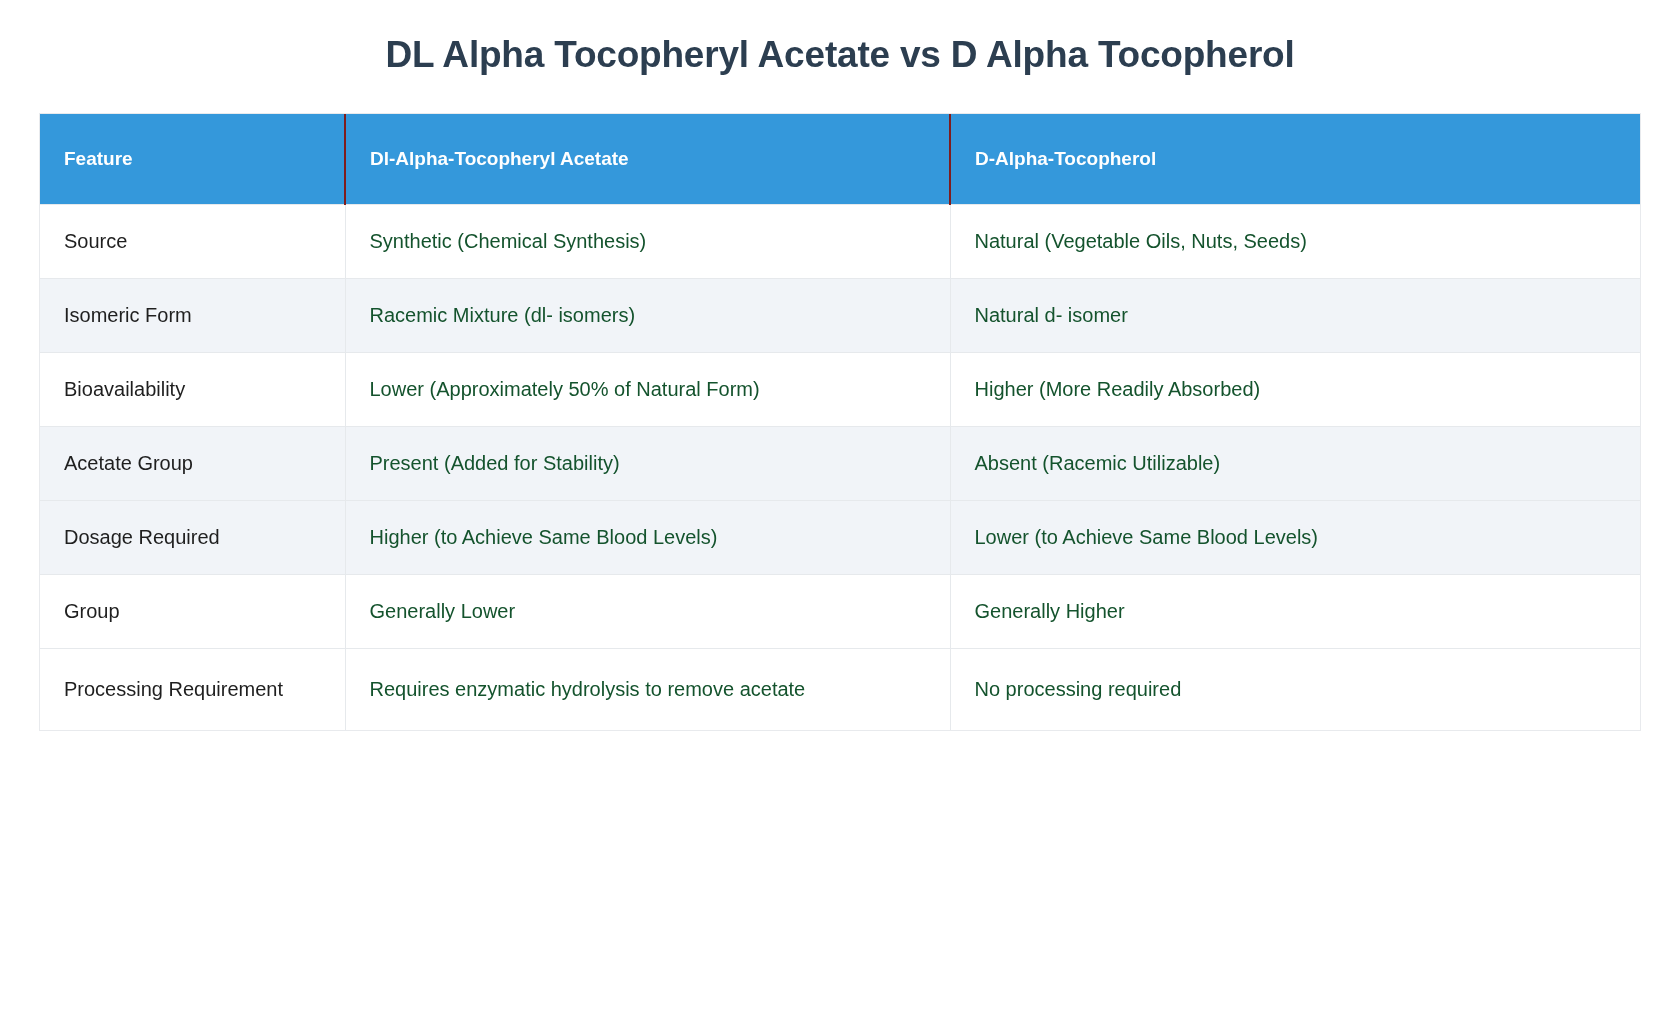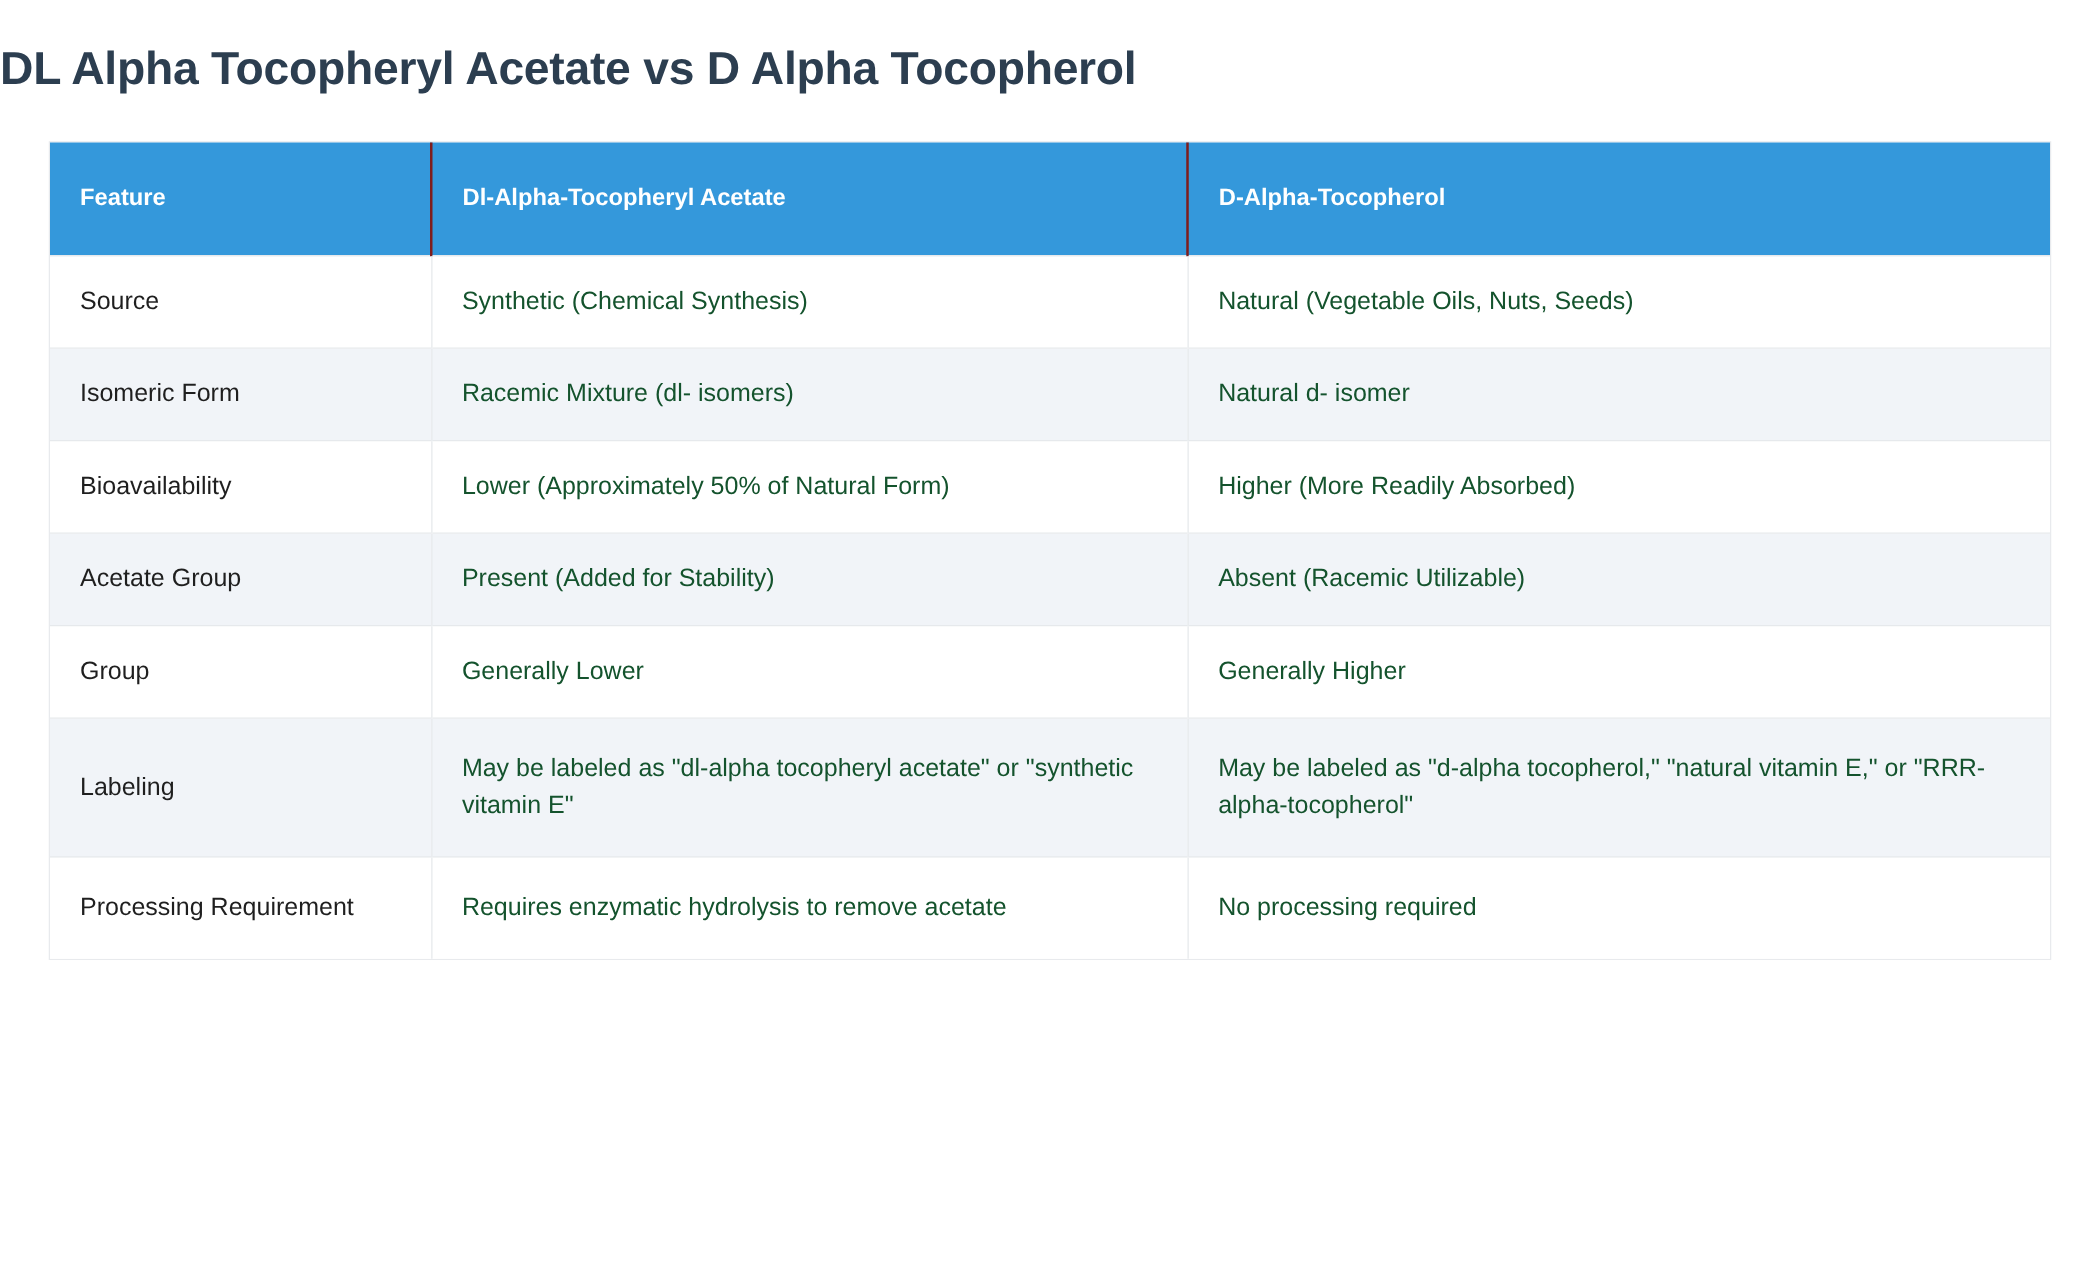--- a/index.html
+++ b/index.html
@@ -14,21 +14,21 @@
     -webkit-font-smoothing: antialiased;
   }
   .page {
     width: 1680px;
     height: 1012px;
     box-sizing: border-box;
     position: relative;
     background: #ffffff;
   }
   .title {
-    text-align: left;
+    text-align: center;
     font-size: 37px;
     font-weight: bold;
     color: #2c3e50;
     letter-spacing: -0.2px;
     padding-top: 33px;
     padding-bottom: 0;
     margin: 0;
     line-height: 1.2;
   }
   .table-wrap {
@@ -116,29 +116,29 @@
         <tr class="odd">
           <td class="feature">Bioavailability</td>
           <td>Lower (Approximately 50% of Natural Form)</td>
           <td>Higher (More Readily Absorbed)</td>
         </tr>
         <tr class="even">
           <td class="feature">Acetate Group</td>
           <td>Present (Added for Stability)</td>
           <td>Absent (Racemic Utilizable)</td>
         </tr>
+        <tr class="even">
+          <td class="feature">Dosage Required</td>
+          <td>Higher (to Achieve Same Blood Levels)</td>
+          <td>Lower (to Achieve Same Blood Levels)</td>
+        </tr>
         <tr class="odd">
           <td class="feature">Group</td>
           <td>Generally Lower</td>
           <td>Generally Higher</td>
-        </tr>
-        <tr class="even tall">
-          <td class="feature">Labeling</td>
-          <td>May be labeled as "dl-alpha tocopheryl acetate" or "synthetic vitamin E"</td>
-          <td>May be labeled as "d-alpha tocopherol," "natural vitamin E," or "RRR-alpha-tocopherol"</td>
         </tr>
         <tr class="odd tall">
           <td class="feature">Processing Requirement</td>
           <td>Requires enzymatic hydrolysis to remove acetate</td>
           <td>No processing required</td>
         </tr>
       </tbody>
     </table>
   </div>
 

